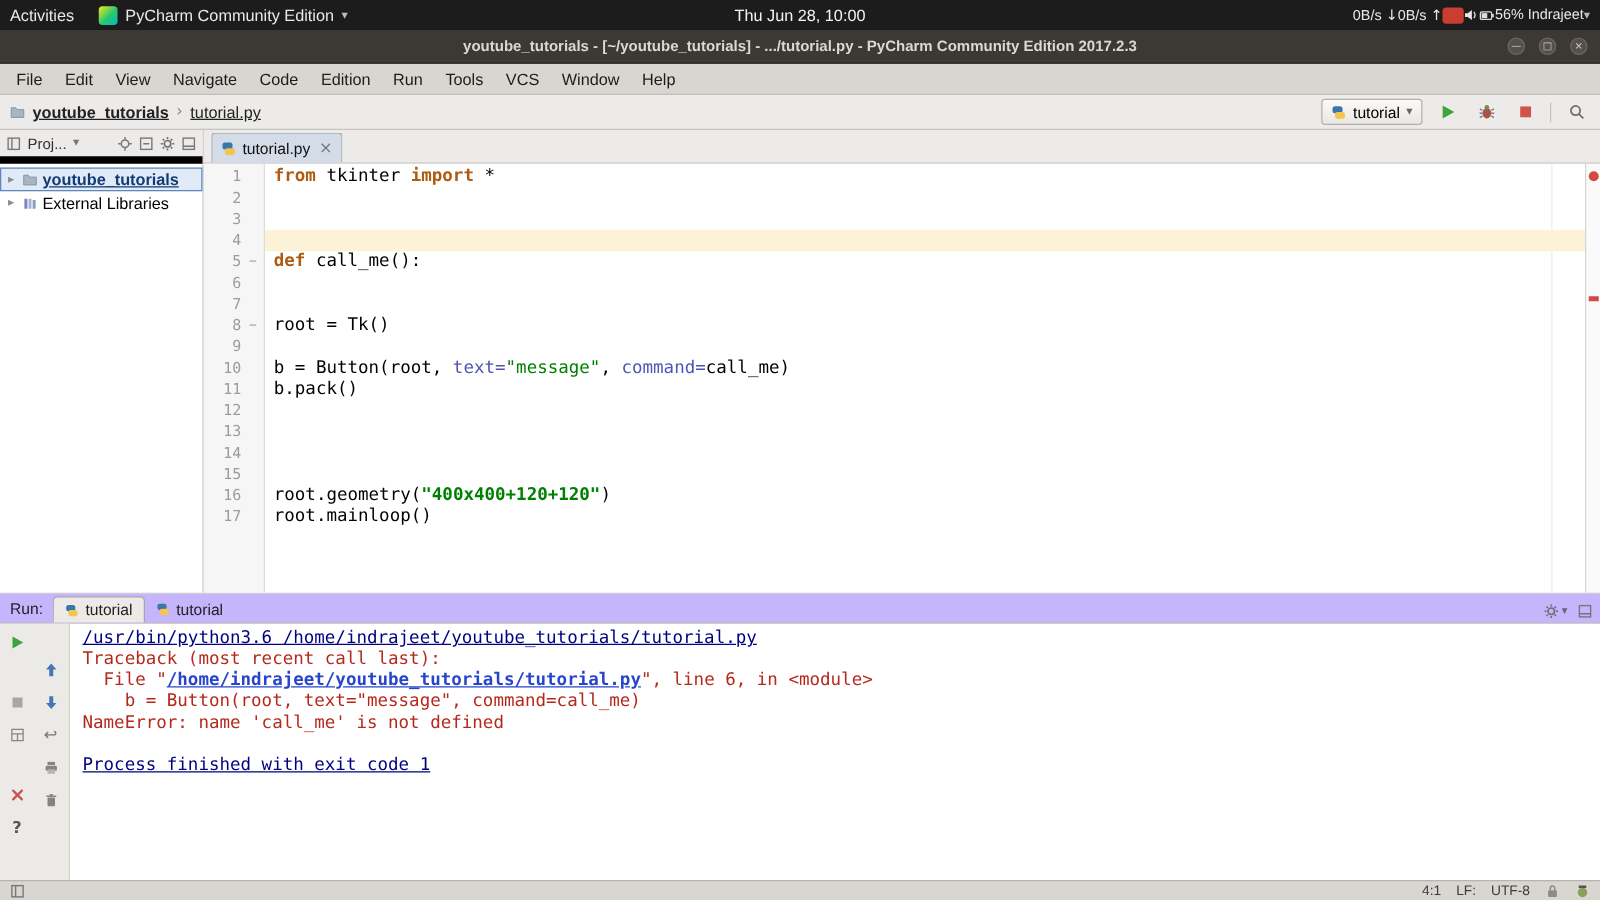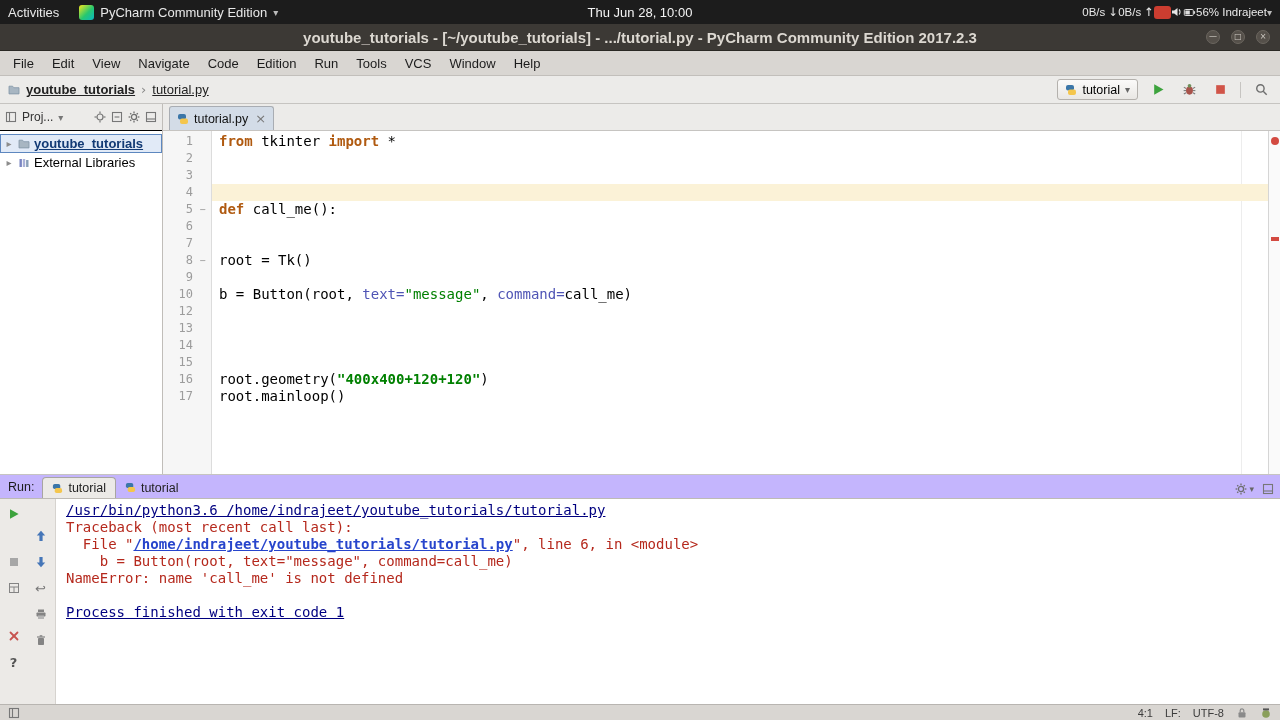--- a/index.html
+++ b/index.html
@@ -12,21 +12,21 @@
   .db-left { display:flex; align-items:center; gap:20px; }
   .db-app { display:flex; align-items:center; gap:6px; }
   .pycharm-logo { width:15px; height:15px; border-radius:3px; background:linear-gradient(135deg,#f8e71c,#27c86f 55%,#0ab7c3); flex:none; }
   .db-clock { position:absolute; left:50%; transform:translateX(-50%); color:#f4f4f4; }
   .db-right { margin-left:auto; display:flex; align-items:center; font-size:11.5px; }
   .record-square { width:17px; height:13px; background:#cb3d30; border-radius:3px; display:inline-block; }
   .db-caret { color:#bbb; font-size:10px; }
 
   
   .title-bar { height:27px; background:#3c3935; border-bottom:1px solid #2a2824; display:flex; align-items:center; position:relative; }
-  .tb-title { flex:1; text-align:center; color:#dcd8d1; font-weight:bold; font-size:15px; }
+  .tb-title { flex:1; text-align:center; color:#dcd8d1; font-weight:bold; font-size:12px; }
   .tb-controls { position:absolute; right:10px; display:flex; gap:11px; }
   .winbtn { width:14px; height:14px; border-radius:50%; background:#55504a; border:1px solid #6b665f; color:#cfcbc4; font-size:8px; line-height:12px; text-align:center; }
 
   
   .menu-bar { height:25px; background:#d9d6d2; border-bottom:1px solid #c2bfbb; display:flex; align-items:center; padding-left:4px; color:#1c1c1c; }
   .menu-item { padding:0 9px; line-height:25px; }
 
   
   .nav-bar { height:28px; background:#ecebe9; border-bottom:1px solid #c6c4c1; display:flex; align-items:center; padding:0 8px; }
   .crumbs { display:flex; align-items:center; gap:6px; }
@@ -34,21 +34,21 @@
   .crumb.project { font-weight:bold; }
   .crumb-sep { color:#888; }
   .nav-right { margin-left:auto; display:flex; align-items:center; gap:9px; }
   .run-config { display:flex; align-items:center; gap:5px; height:21px; padding:0 7px; background:linear-gradient(#fbfaf9,#e9e7e4); border:1px solid #b4b1ad; border-radius:3px; font-size:12.5px; }
   .nav-sep { width:1px; height:16px; background:#c6c4c1; }
   .icon-btn { display:inline-flex; align-items:center; justify-content:center; width:22px; height:21px; }
 
   
   .main { display:flex; height:370px; }
   .project-panel { width:163px; border-right:1px solid #c0bdb9; display:flex; flex-direction:column; background:#fff; flex:none; }
-  .pp-header { height:27px; background:#ecebe9; border-bottom:1px solid #000000; display:flex; align-items:center; padding:0 5px; gap:5px; font-size:12px; color:#333; }
+  .pp-header { height:27px; background:#ecebe9; border-bottom:6px solid #000000; display:flex; align-items:center; padding:0 5px; gap:5px; font-size:12px; color:#333; }
   .pp-header .spacer { flex:1; }
   .pp-tree { padding-top:3px; }
   .tree-row { height:19px; display:flex; align-items:center; gap:4px; padding:0 4px; }
   .tree-row .arrow { color:#8c8c8c; font-size:10px; width:10px; text-align:center; flex:none; }
   .tree-row.selected { background:var(--selection); outline:1px solid var(--selection_border); outline-offset:-1px; }
   .tree-row.selected .tree-label { color:#123a75; font-weight:bold; text-decoration:underline; }
 
   .editor-col { flex:1; display:flex; flex-direction:column; min-width:0; }
   .tab-row { height:27px; background:#ecebe9; border-bottom:1px solid #c6c4c1; display:flex; align-items:flex-end; padding-left:6px; }
   .editor-tab { height:24px; display:flex; align-items:center; gap:5px; padding:0 7px; background:#d3dce7; border:1px solid #a9adb3; border-bottom:none; border-radius:3px 3px 0 0; font-size:12.5px; color:#111; }
@@ -401,20 +401,25 @@
               <span class="ln">9</span>
               <span class="fold"></span>
               <span class="rest"></span>
             </div>
             <div class="code-line">
               <span class="ln">10</span>
               <span class="fold"></span>
               <span class="rest"><span>b = Button(root, </span><span class="tok-param">text=</span><span class="tok-str">"message"</span><span>, </span><span class="tok-param">command=</span><span>call_me)</span></span>
             </div>
             <div class="code-line">
+              <span class="ln">11</span>
+              <span class="fold"></span>
+              <span class="rest"><span>b.pack()</span></span>
+            </div>
+            <div class="code-line">
               <span class="ln">12</span>
               <span class="fold"></span>
               <span class="rest"></span>
             </div>
             <div class="code-line">
               <span class="ln">13</span>
               <span class="fold"></span>
               <span class="rest"></span>
             </div>
             <div class="code-line">

